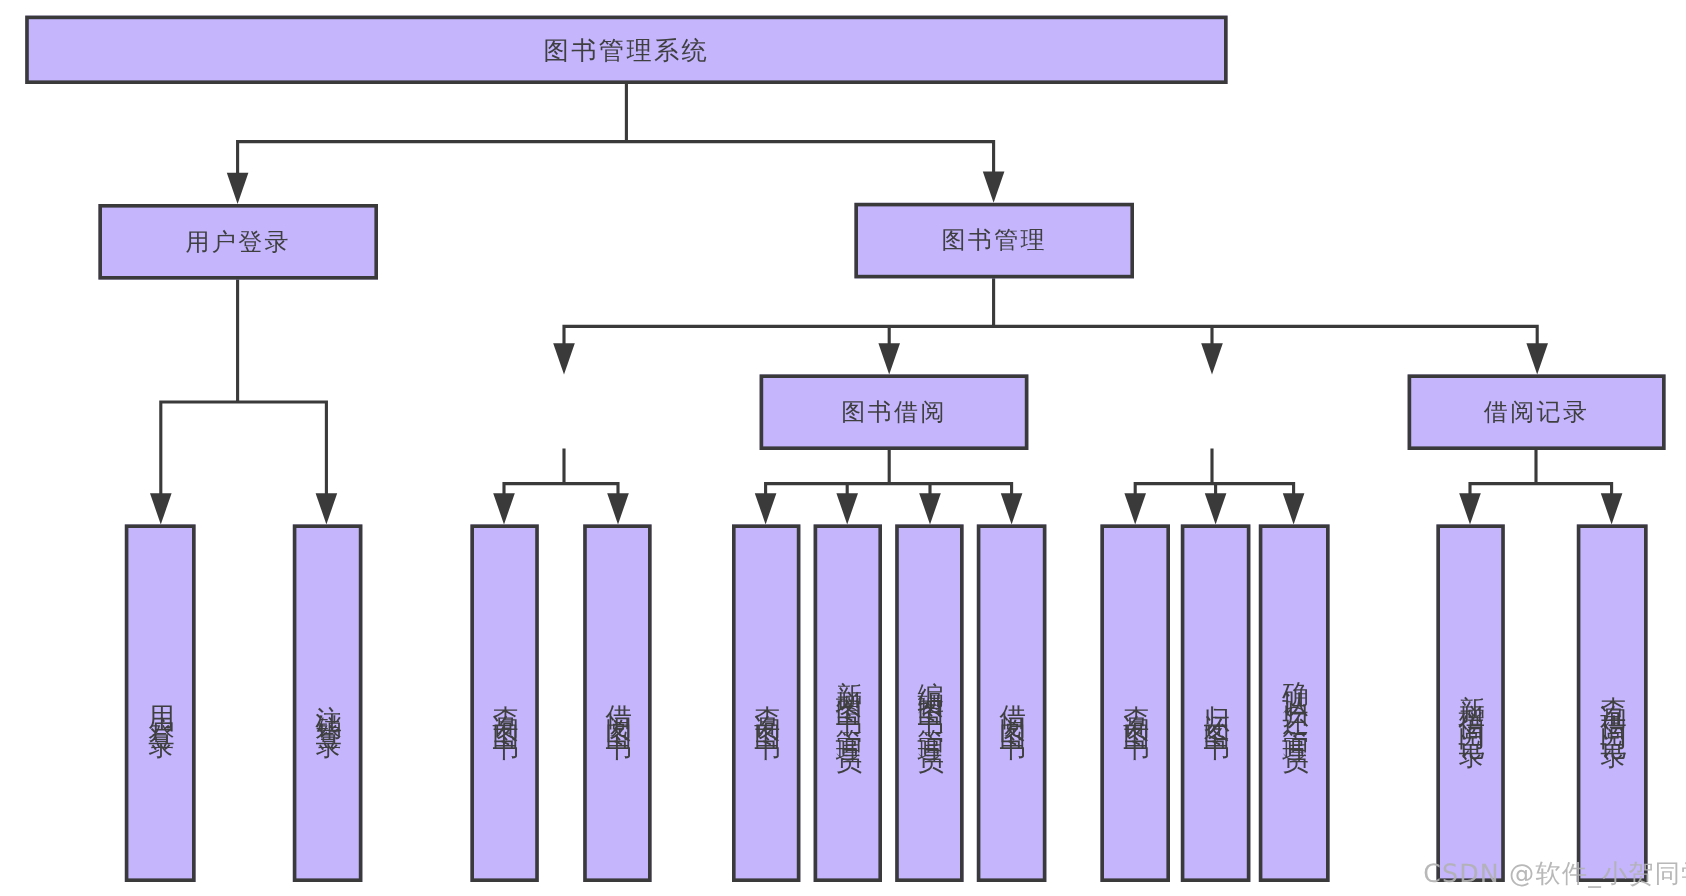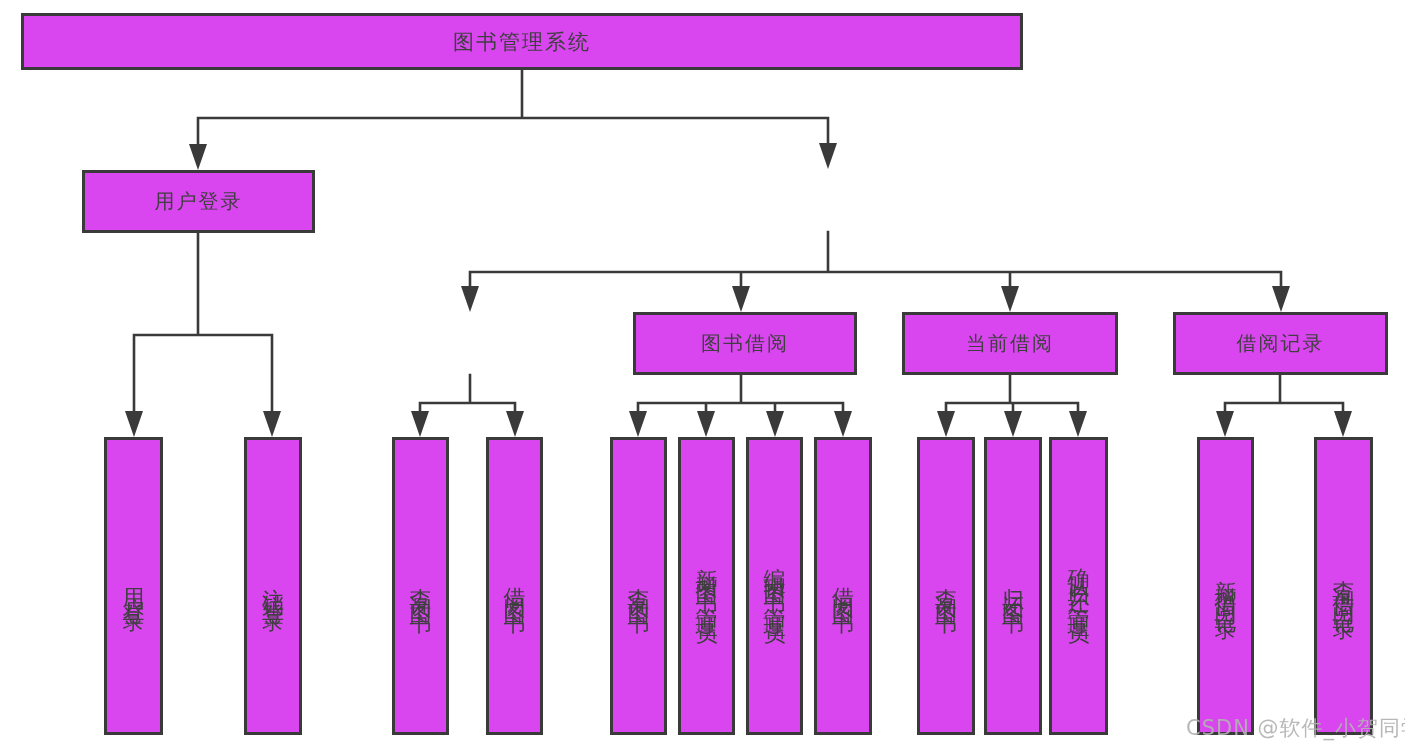--- a/index.html
+++ b/index.html
@@ -3,21 +3,21 @@
 <meta charset="utf-8">
 <style>
   html,body{margin:0;padding:0;background:#ffffff;}
   body{font-family:"DejaVu Sans","Liberation Sans",sans-serif;}
   .stage{
     position:relative;width:1405px;height:747px;background:#ffffff;overflow:hidden;
   }
   .wires{position:absolute;left:0;top:0;width:1405px;height:747px;}
   .box{
     position:absolute;box-sizing:border-box;
-    border:3px solid #3a3a3a;background:#d946ef;color:#3f3f3f;
+    border:3px solid #3a3a3a;background:#c4b5fd;color:#3f3f3f;
     display:flex;align-items:center;justify-content:center;
   }
   .box.h span{font-size:20px;letter-spacing:2px;white-space:nowrap;}
   .box.root span{font-size:21px;}
   .box.leaf span{
     writing-mode:vertical-rl;text-orientation:mixed;
     font-size:22px;line-height:1;letter-spacing:8px;white-space:nowrap;
   }
   .watermark{
     position:absolute;left:1186px;top:714px;width:219px;
@@ -63,26 +63,26 @@
       </g>
   </svg>
 
   <div class="box h root" style="left:21px;top:13px;width:1002px;height:57px">
     <span>图书管理系统</span>
   </div>
 
   <div class="box h" style="left:82px;top:170px;width:233px;height:63px">
     <span>用户登录</span>
   </div>
+  <div class="box h" style="left:712px;top:169px;width:233px;height:63px">
+    <span>图书管理</span>
+  </div>
 
   <div class="box h" style="left:633px;top:312px;width:224px;height:63px">
     <span>图书借阅</span>
-  </div>
-  <div class="box h" style="left:902px;top:312px;width:216px;height:63px">
-    <span>当前借阅</span>
   </div>
   <div class="box h" style="left:1173px;top:312px;width:215px;height:63px">
     <span>借阅记录</span>
   </div>
 
   <div class="box leaf" style="left:104px;top:437px;width:59px;height:298px">
     <span>用户登录</span>
   </div>
   <div class="box leaf" style="left:244px;top:437px;width:58px;height:298px">
     <span>注销登录</span>

